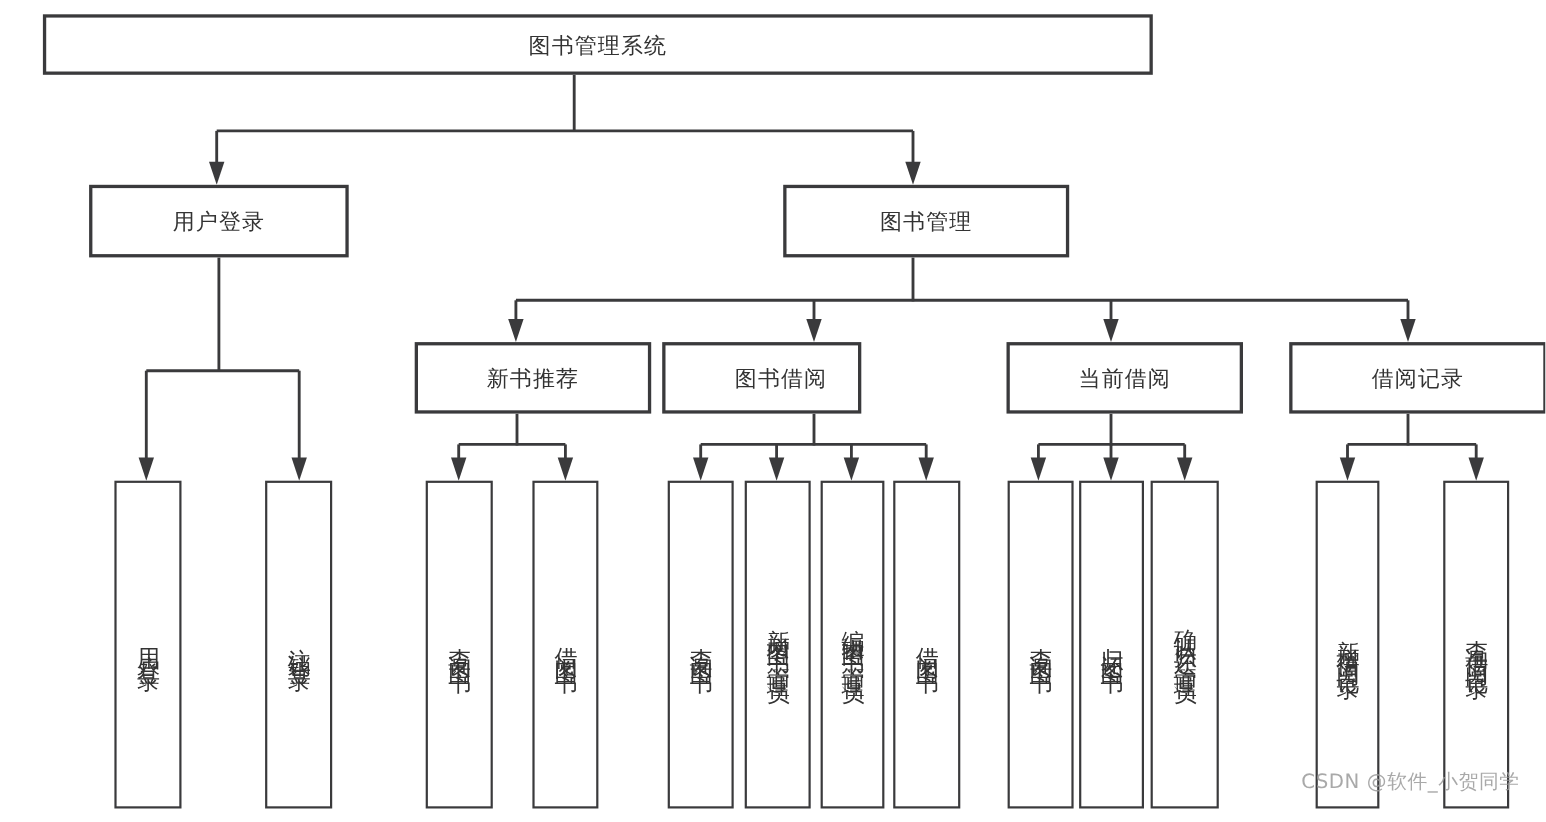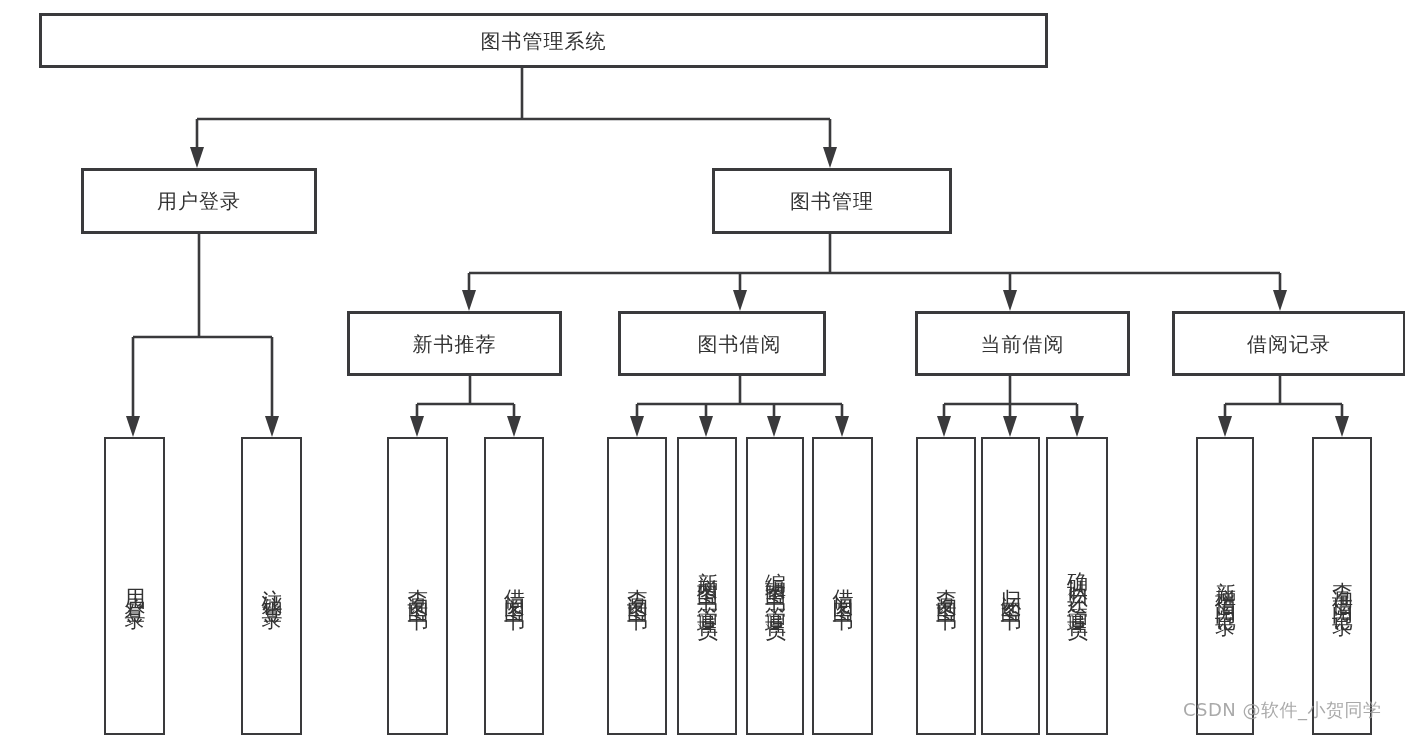--- a/index.html
+++ b/index.html
@@ -113,28 +113,28 @@
       <polygon points="1335,416 1349,416 1342,437" fill="var(--line)"></polygon>
     </svg>
 
   <div class="node h-node" style="left:15px;top:13px;width:1009px;height:55px;margin-left:24px;">
     <span>图书管理系统</span>
   </div>
 
   <div class="node h-node" style="left:81px;top:168px;width:236px;height:66px;">
     <span>用户登录</span>
   </div>
-  <div class="node h-node" style="left:712px;top:168px;width:240px;height:66px;">
+  <div class="node h-node" style="left:712px;top:168px;width:260px;height:66px;">
     <span>图书管理</span>
   </div>
 
-  <div class="node h-node" style="left:347px;top:311px;width:215px;height:65px;">
+  <div class="node h-node" style="left:377px;top:311px;width:215px;height:65px;">
     <span>新书推荐</span>
   </div>
-  <div class="node h-node" style="left:618px;top:311px;width:208px;height:65px;padding-left:35px;">
+  <div class="node h-node" style="left:602px;top:311px;width:181px;height:65px;padding-left:35px;">
     <span>图书借阅</span>
   </div>
   <div class="node h-node" style="left:903px;top:311px;width:215px;height:65px;margin-left:12px;">
     <span>当前借阅</span>
   </div>
   <div class="node h-node" style="left:1172px;top:311px;width:234px;height:65px;">
     <span>借阅记录</span>
   </div>
 
   <div class="node leaf" style="left:104px;width:61px;">

